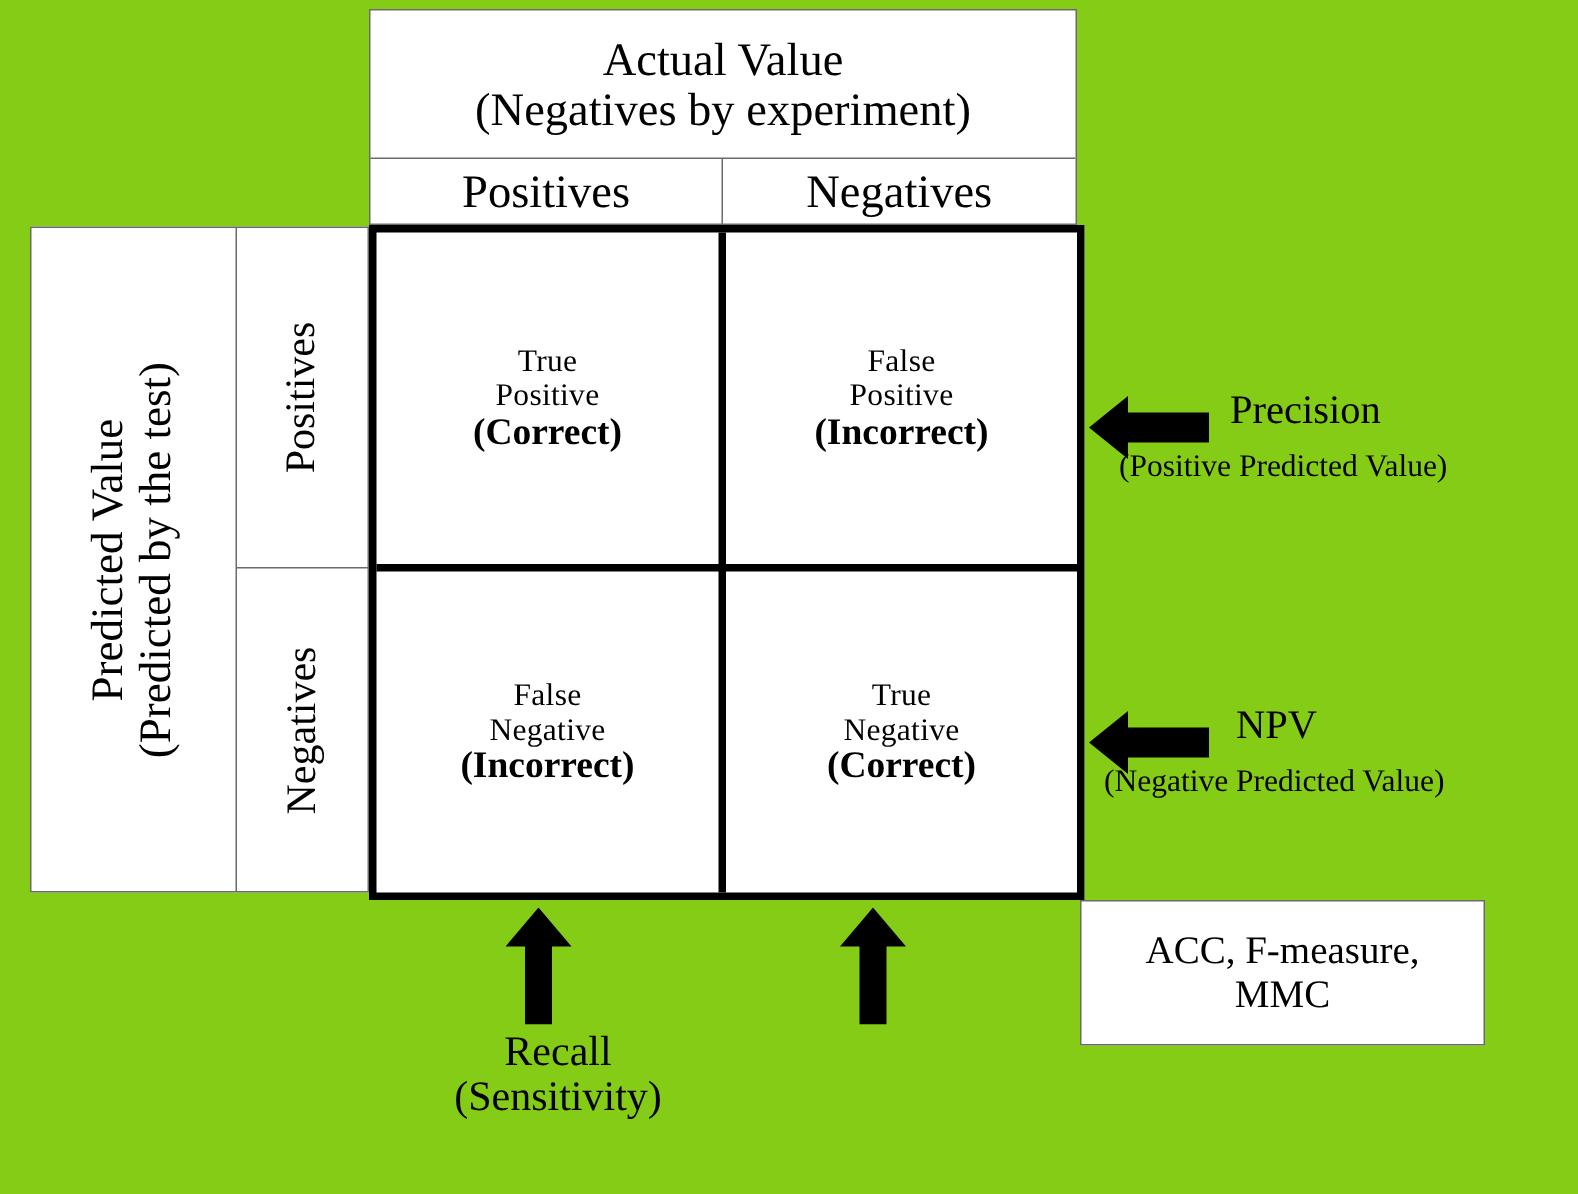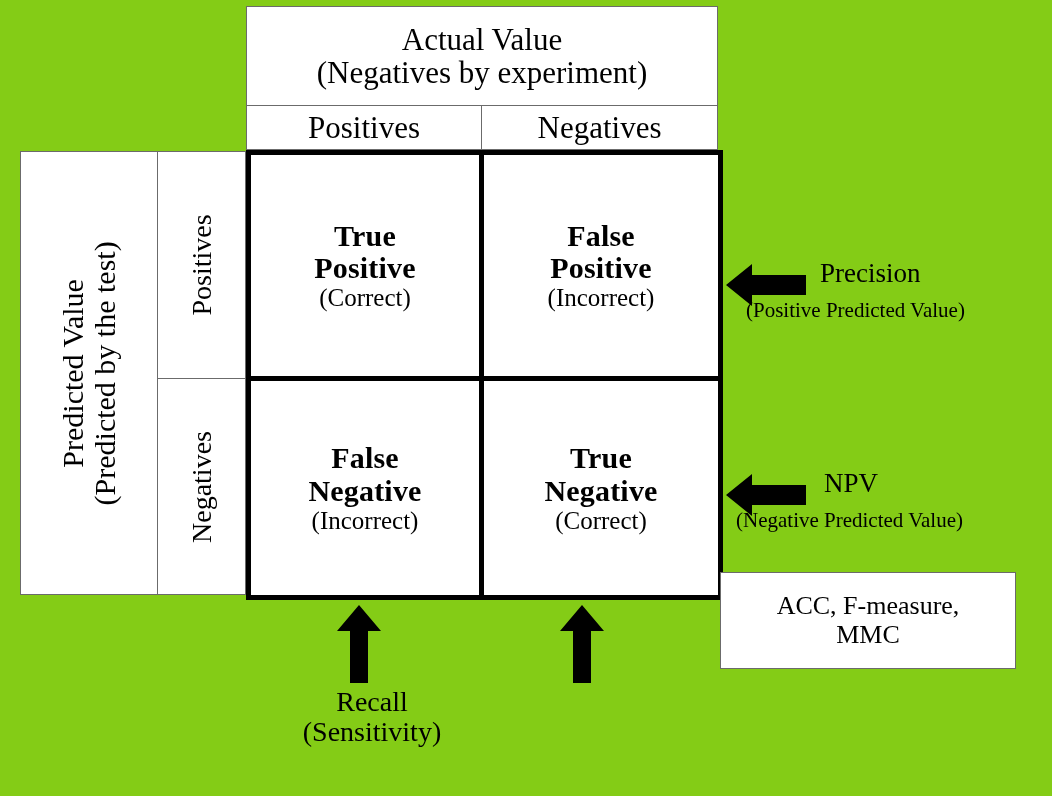--- a/index.html
+++ b/index.html
@@ -47,22 +47,22 @@
   .center-text {
     display: flex;
     flex-direction: column;
     align-items: center;
     justify-content: center;
     text-align: center;
     line-height: 1.08;
   }
   .t-head      { font-size: 31px; }
   .t-subhead   { font-size: 31px; }
-  .t-cell-main { font-size: 30px; font-weight: bold; letter-spacing: .2px; }
-  .t-cell-sub  { font-size: 25px; font-weight: normal; }
+  .t-cell-main { font-size: 21px; font-weight: normal; letter-spacing: .2px; }
+  .t-cell-sub  { font-size: 25px; font-weight: bold; }
   .t-side      { font-size: 30px; }
   .t-side-sm   { font-size: 28px; }
   .t-annot     { font-size: 27px; }
   .t-annot-sub { font-size: 21px; }
   .t-acc       { font-size: 26px; }
   .t-bottom    { font-size: 28px; }
 
   .rot90 {
     transform: rotate(-90deg);
     transform-origin: center center;
@@ -179,18 +179,18 @@
       <span class="t-bottom">(Sensitivity)</span>
     </div>
   </div>
 
   <div class="abs" style="left:510px; top:605px; width:190px; height:150px;">
     <svg class="arrow-up" width="48" height="78" viewBox="0 0 48 78" style="position:absolute; left:48px; top:0px;">
       <polygon points="24,0 46,26 33,26 33,78 15,78 15,26 2,26" fill="#000000"></polygon>
     </svg>
   </div>
 
-  <div class="abs thinbox center-text t-acc" style="left:720px; top:572px; width:296px; height:97px;">
+  <div class="abs thinbox center-text t-acc" style="left:720px; top:600px; width:270px; height:97px;">
     <span>ACC, F-measure,</span>
     <span>MMC</span>
   </div>
 
 </div>
 
 </body></html>

